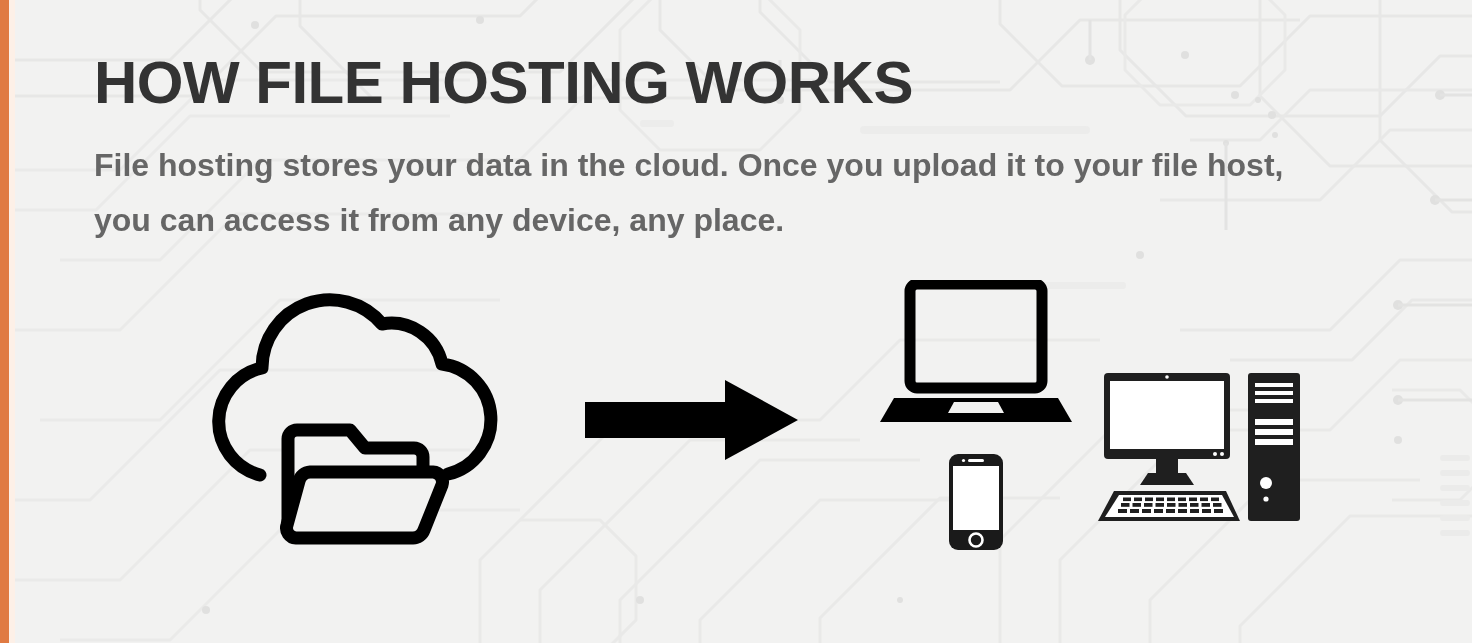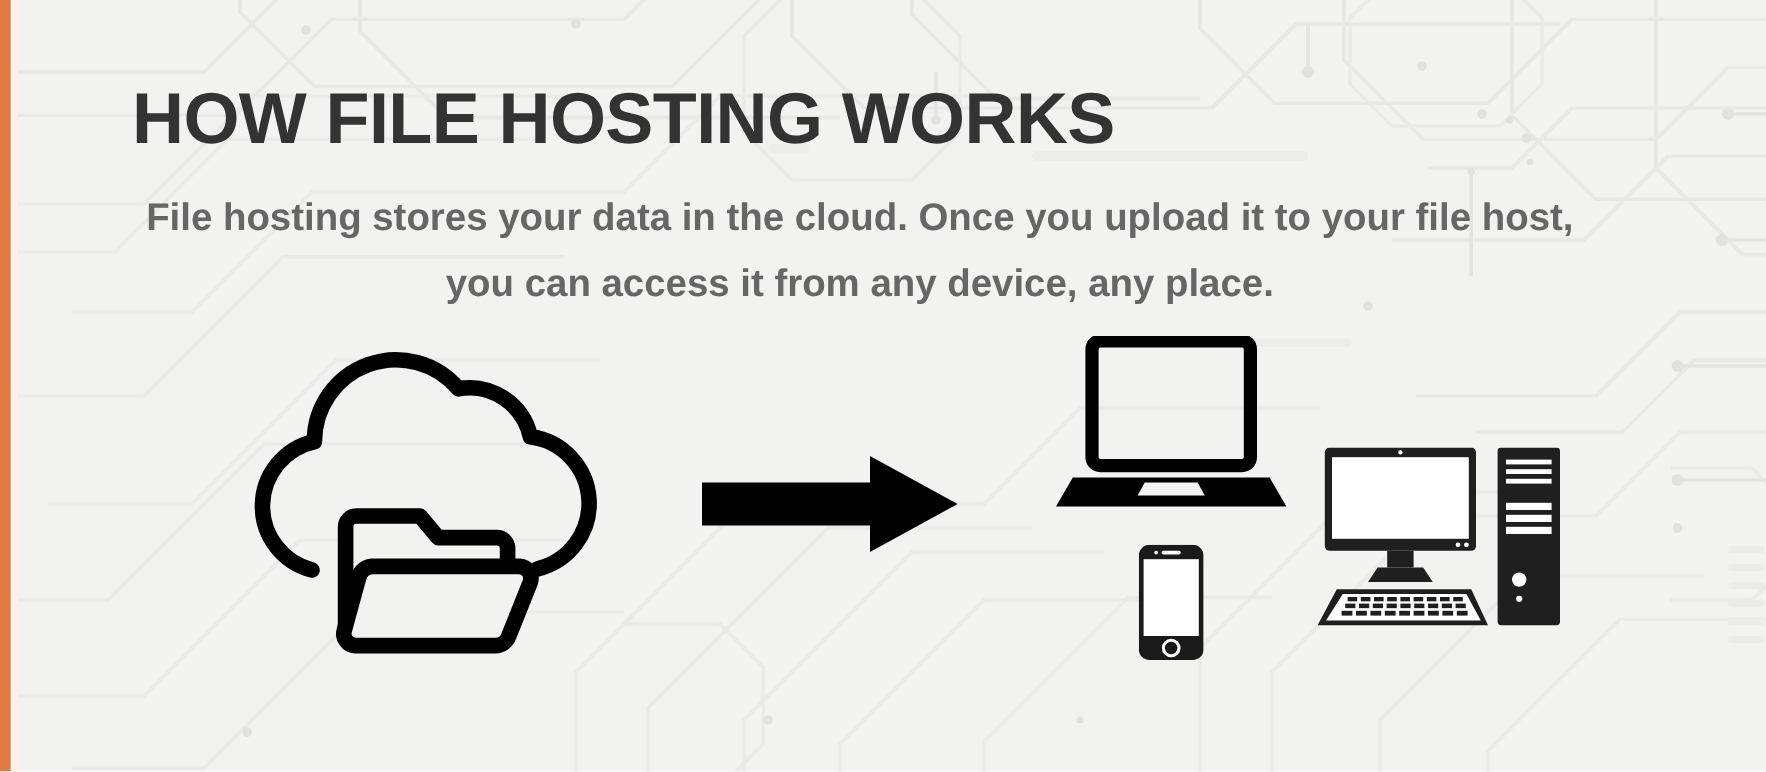--- a/index.html
+++ b/index.html
@@ -52,38 +52,37 @@
 
   
   .text-block {
     position: absolute;
     left: 94px;
     top: 50px;
     z-index: 3;
     width: 1280px;
   }
   .headline {
-    margin: 16px;
+    margin: 0;
     font-family: "Liberation Sans", sans-serif;
     font-weight: bold;
     font-size: 60px;
     line-height: 66px;
     letter-spacing: -0.5px;
     color: #333333;
     white-space: nowrap;
   }
   .subhead {
     margin: 22px 0 0 0;
     font-family: "Liberation Sans", sans-serif;
     font-weight: bold;
     font-size: 32px;
     line-height: 55px;
     color: #666666;
     max-width: 1245px;
-    text-align: center;
   }
 
   
   .graphics {
     position: absolute;
     left: 0;
     top: 270px;
     width: 1472px;
     height: 320px;
     z-index: 3;

